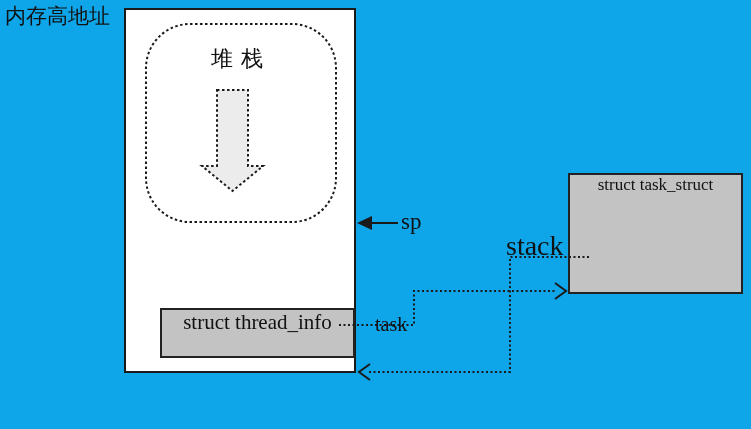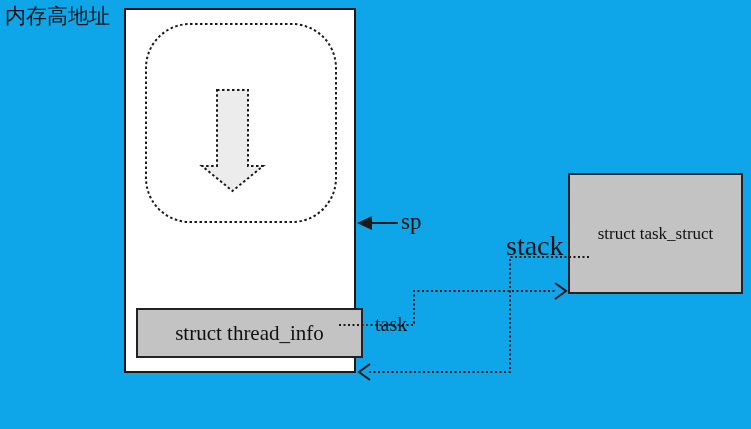--- a/index.html
+++ b/index.html
@@ -37,27 +37,27 @@
     text-align: center;
     font-size: 22px;
     letter-spacing: 8px;
     z-index: 3;
   }
   .struct-box {
     background: #c3c3c3;
     border: 2px solid #222222;
     box-sizing: border-box;
     display: flex;
-    align-items: center;
+    align-items: flex-start;
     justify-content: center;
     z-index: 1;
   }
   .thread-info-box {
-    left: 136px; top: 308px;
-    width: 227px; height: 50px;
+    left: 160px; top: 308px;
+    width: 195px; height: 50px;
     font-size: 21px;
   }
   .task-struct-box {
     left: 568px; top: 173px;
     width: 175px; height: 121px;
     font-size: 17px;
   }
   .sp-label    { left: 401px; top: 208px; font-size: 23px; }
   .task-label  { left: 364px; top: 312px; font-size: 20px; margin-left: 11px; }
   .stack-label { left: 506px; top: 229px; font-size: 28px; }
@@ -72,20 +72,21 @@
 </head>
 <body>
 
 <div class="canvas">
 
   <div class="abs label mem-label mem-high">内存高地址</div>
 
 
   <div class="abs outer-box"></div>
 
+  <div class="abs label stack-region-label">堆栈</div>
 
   <div class="abs struct-box thread-info-box">
     <span>struct thread_info</span>
   </div>
 
   <div class="abs struct-box task-struct-box">
     <span>struct task_struct</span>
   </div>
 
   <div class="abs label sp-label">sp</div>

